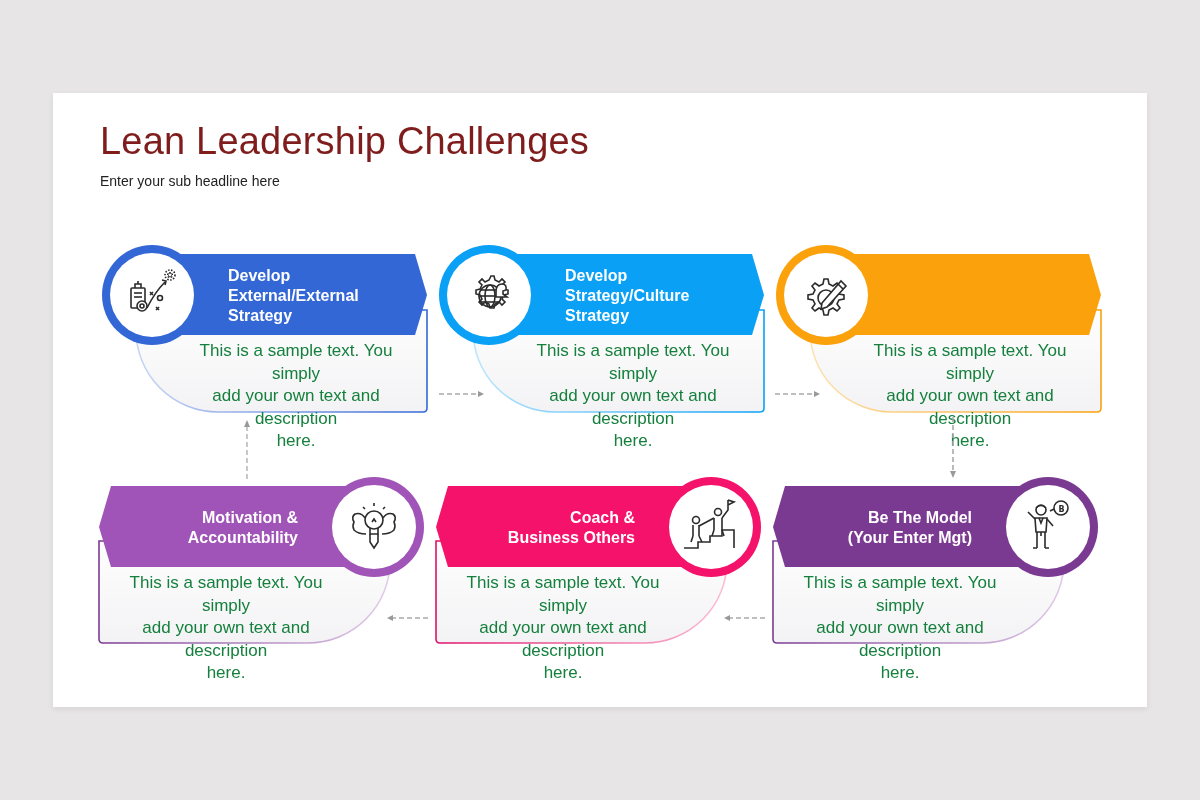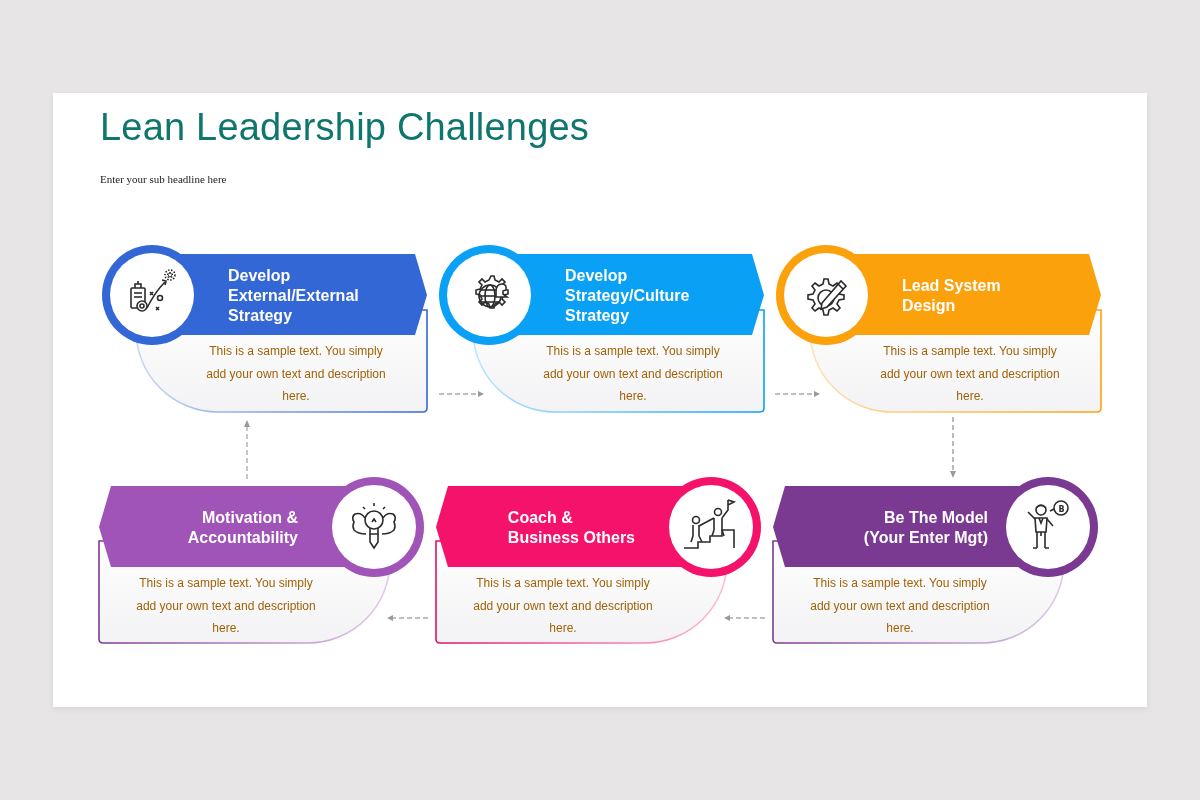--- a/index.html
+++ b/index.html
@@ -9,36 +9,36 @@
     position: relative; overflow: hidden;
     font-family: "Liberation Sans", "DejaVu Sans", sans-serif;
   }
   .slide {
     position: absolute; left: 53px; top: 93px;
     width: 1094px; height: 614px;
     background: #ffffff;
     box-shadow: 0 2px 6px rgba(0,0,0,0.08);
   }
   .title {
-    position: absolute; left: 100px; top: 106px;
-    font-size: 38px; color: #0f766e; font-weight: normal;
+    position: absolute; left: 100px; top: 120px;
+    font-size: 38px; color: #7f1d1d; font-weight: normal;
     letter-spacing: 0.2px; white-space: nowrap;
   }
   .subtitle {
     position: absolute; left: 100px; top: 173px;
-    font-size: 11px; color: #222; white-space: nowrap; font-family: Liberation Serif, serif;
+    font-size: 14px; color: #222; white-space: nowrap;
   }
   .step { position: absolute; width: 330px; height: 175px; }
   .step svg.frame { position: absolute; left: 0; top: 0; overflow: visible; }
   .banner-text {
     position: absolute; color: #fff; font-weight: bold;
     font-size: 16px; line-height: 20px;
   }
   .desc {
-    position: absolute; color: #a16207; font-size: 12px; line-height: 22.5px;
+    position: absolute; color: #15803d; font-size: 17px; line-height: 22.5px;
     text-align: center; width: 220px;
   }
   .icon-wrap {
     position: absolute; width: 70px; height: 70px;
   }
   .arrow { position: absolute; }
 </style>
 </head>
 <body>
 
@@ -151,24 +151,20 @@
     <circle cx="54" cy="55" r="42" fill="#ffffff"></circle>
   </svg>
   <div class="icon-wrap" style="left:21px; top:22px;">
     <svg width="70" height="70" viewBox="0 0 70 70" fill="none" stroke="#2b2b2b" stroke-width="1.6">
       <path d="M31,17 l4,0 1,5 4,2 4,-3 3,3 -3,4 2,4 5,1 0,4 -5,1 -2,4 3,4 -3,3 -4,-3 -4,2 -1,5 -4,0 -1,-5 -4,-2 -4,3 -3,-3 3,-4 -2,-4 -5,-1 0,-4 5,-1 2,-4 -3,-4 3,-3 4,3 4,-2z"></path>
       <circle cx="33" cy="36" r="8"></circle>
       <path d="M29,41 L48,19 L53,24 L34,45 L28,47 Z" fill="#fff"></path>
       <line x1="45" y1="22" x2="50" y2="27"></line>
     </svg>
   </div>
-  <div class="banner-text" style="left:130px; top:36px;">
-    <div>Lead System</div>
-    <div>Design</div>
-  </div>
   <div class="desc" style="left:88px; top:100px;">
     <div>This is a sample text. You simply</div>
     <div>add your own text and description</div>
     <div>here.</div>
   </div>
 </div>
 
 <div class="step" style="left:98px; top:471px;">
   <svg class="frame" width="335" height="175">
     <defs>
@@ -229,21 +225,21 @@
     <svg width="70" height="70" viewBox="0 0 70 70" fill="none" stroke="#2b2b2b" stroke-width="1.6">
       <path d="M8,56 L22,56 L22,50 L34,50 L34,44 L46,44 L46,38 L58,38 L58,56"></path>
       <circle cx="20" cy="28" r="3.5"></circle>
       <path d="M17,33 L17,44 M23,33 L23,44 M17,44 L15,50 M23,44 L26,50"></path>
       <path d="M23,34 L38,26"></path>
       <circle cx="42" cy="20" r="3.5"></circle>
       <path d="M38,26 L38,38 M46,26 L46,38 M38,38 L36,44 M46,38 L48,44"></path>
       <path d="M46,26 L52,18 L52,8 M52,8 L58,10 L52,13"></path>
     </svg>
   </div>
-  <div class="banner-text" style="right:130px; top:37px; text-align:left;margin-left:24px;">
+  <div class="banner-text" style="right:130px; top:37px; text-align:right;margin-left:24px;">
     <div>Coach &amp;</div>
     <div>Business Others</div>
   </div>
   <div class="desc" style="left:18px; top:101px;">
     <div>This is a sample text. You simply</div>
     <div>add your own text and description</div>
     <div>here.</div>
   </div>
 </div>
 
@@ -271,21 +267,21 @@
       <path d="M22,26 L34,26 L33,40 L23,40 Z"></path>
       <path d="M26,26 L28,31 L30,26"></path>
       <path d="M22,27 L15,20 M34,27 L40,34"></path>
       <path d="M24,40 L24,56 M32,40 L32,56 M28,44 L28,40"></path>
       <path d="M24,56 L20,56 M32,56 L36,56"></path>
       <circle cx="48" cy="16" r="7"></circle>
       <path d="M41,17 L37,19"></path>
       <text x="45.5" y="19.5" font-size="8" font-weight="bold" fill="#2b2b2b" stroke="none" font-family="DejaVu Sans, sans-serif">B</text>
     </svg>
   </div>
-  <div class="banner-text" style="right:114px; top:37px; text-align:right;">
+  <div class="banner-text" style="right:130px; top:37px; text-align:right;">
     <div>Be The Model</div>
     <div>(Your Enter Mgt)</div>
   </div>
   <div class="desc" style="left:18px; top:101px;">
     <div>This is a sample text. You simply</div>
     <div>add your own text and description</div>
     <div>here.</div>
   </div>
 </div>
 

